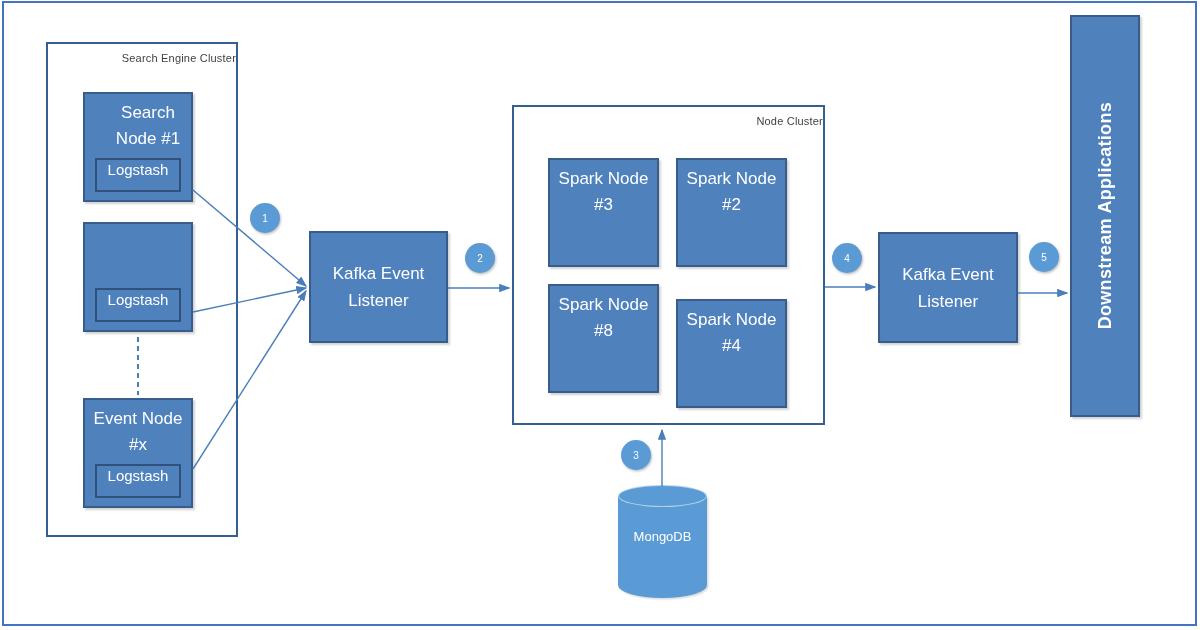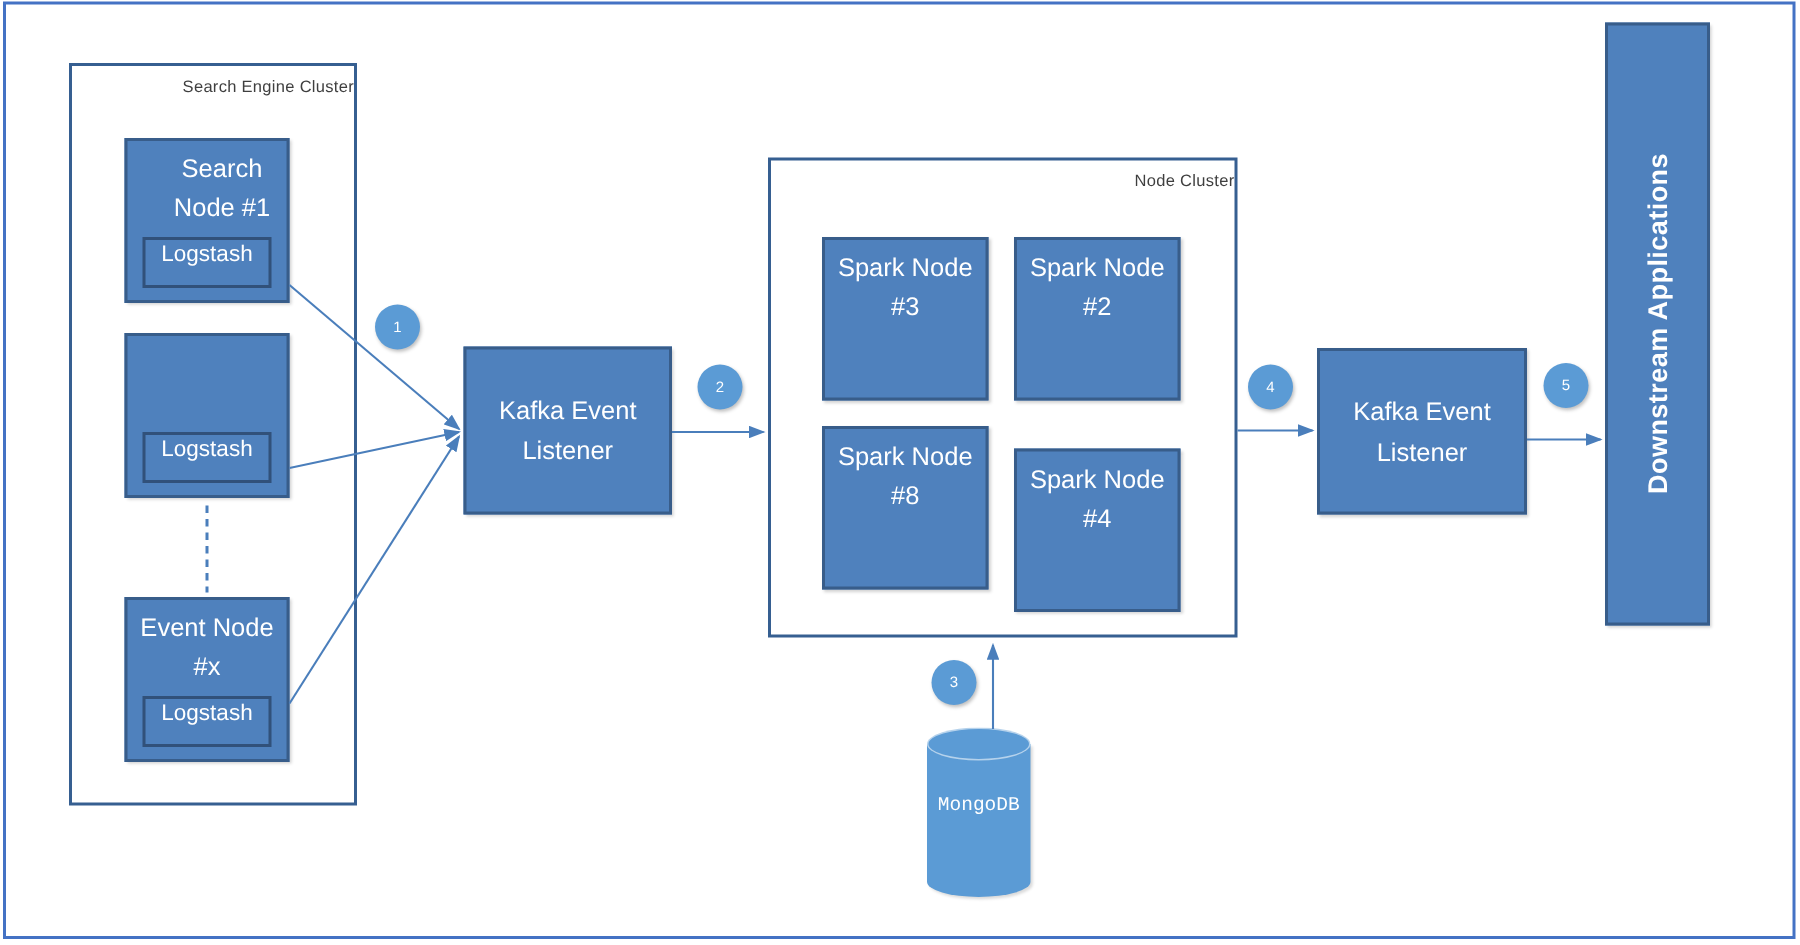--- a/index.html
+++ b/index.html
@@ -34,21 +34,21 @@
   #search-node-2{top:398px;}
 
   .spark-node{width:111px;height:109px;}
   #spark-node-0{left:548px;top:158px;}
   #spark-node-1{left:676px;top:158px;}
   #spark-node-2{left:548px;top:284px;}
   #spark-node-3{left:676px;top:299px;}
 
   .badge{position:absolute;width:30px;height:30px;border-radius:50%;background:var(--badge-fill);color:#fff;font-size:10px;display:flex;align-items:center;justify-content:center;z-index:4;box-shadow:1px 1.5px 2.5px rgba(0,0,0,.25);}
 
-  .cylinder{position:absolute;left:618px;top:485px;width:69px;height:113px;z-index:2;font-family:Liberation Mono, monospace;}
+  .cylinder{position:absolute;left:618px;top:485px;width:89px;height:113px;z-index:2;}
   .cyl-body{position:absolute;left:0;top:11px;width:100%;height:102px;background:var(--cylinder-fill);border-radius:0 0 44px 44px / 0 0 13px 13px;box-shadow:1.5px 1.5px 2px rgba(0,0,0,.15);}
   .cyl-top{position:absolute;left:0;top:0;width:100%;height:22px;background:var(--cylinder-fill);border-radius:50%;border:1px solid rgba(255,255,255,.55);}
   .cyl-label{position:absolute;left:0;top:44px;width:100%;text-align:center;color:#fff;font-size:13px;}
 
   .downstream{position:absolute;left:1070px;top:15px;width:70px;height:402px;background:var(--node-fill);border:2px solid var(--node-border);z-index:2;display:flex;align-items:center;justify-content:center;box-shadow:1.5px 1.5px 2px rgba(0,0,0,.18);}
   .downstream .vtext{writing-mode:vertical-rl;transform:rotate(180deg);color:#fff;font-size:18px;font-weight:600;letter-spacing:.3px;white-space:nowrap;}
 
   svg.overlay{position:absolute;left:0;top:0;width:1200px;height:630px;z-index:3;pointer-events:none;}
 </style>
 </head>

